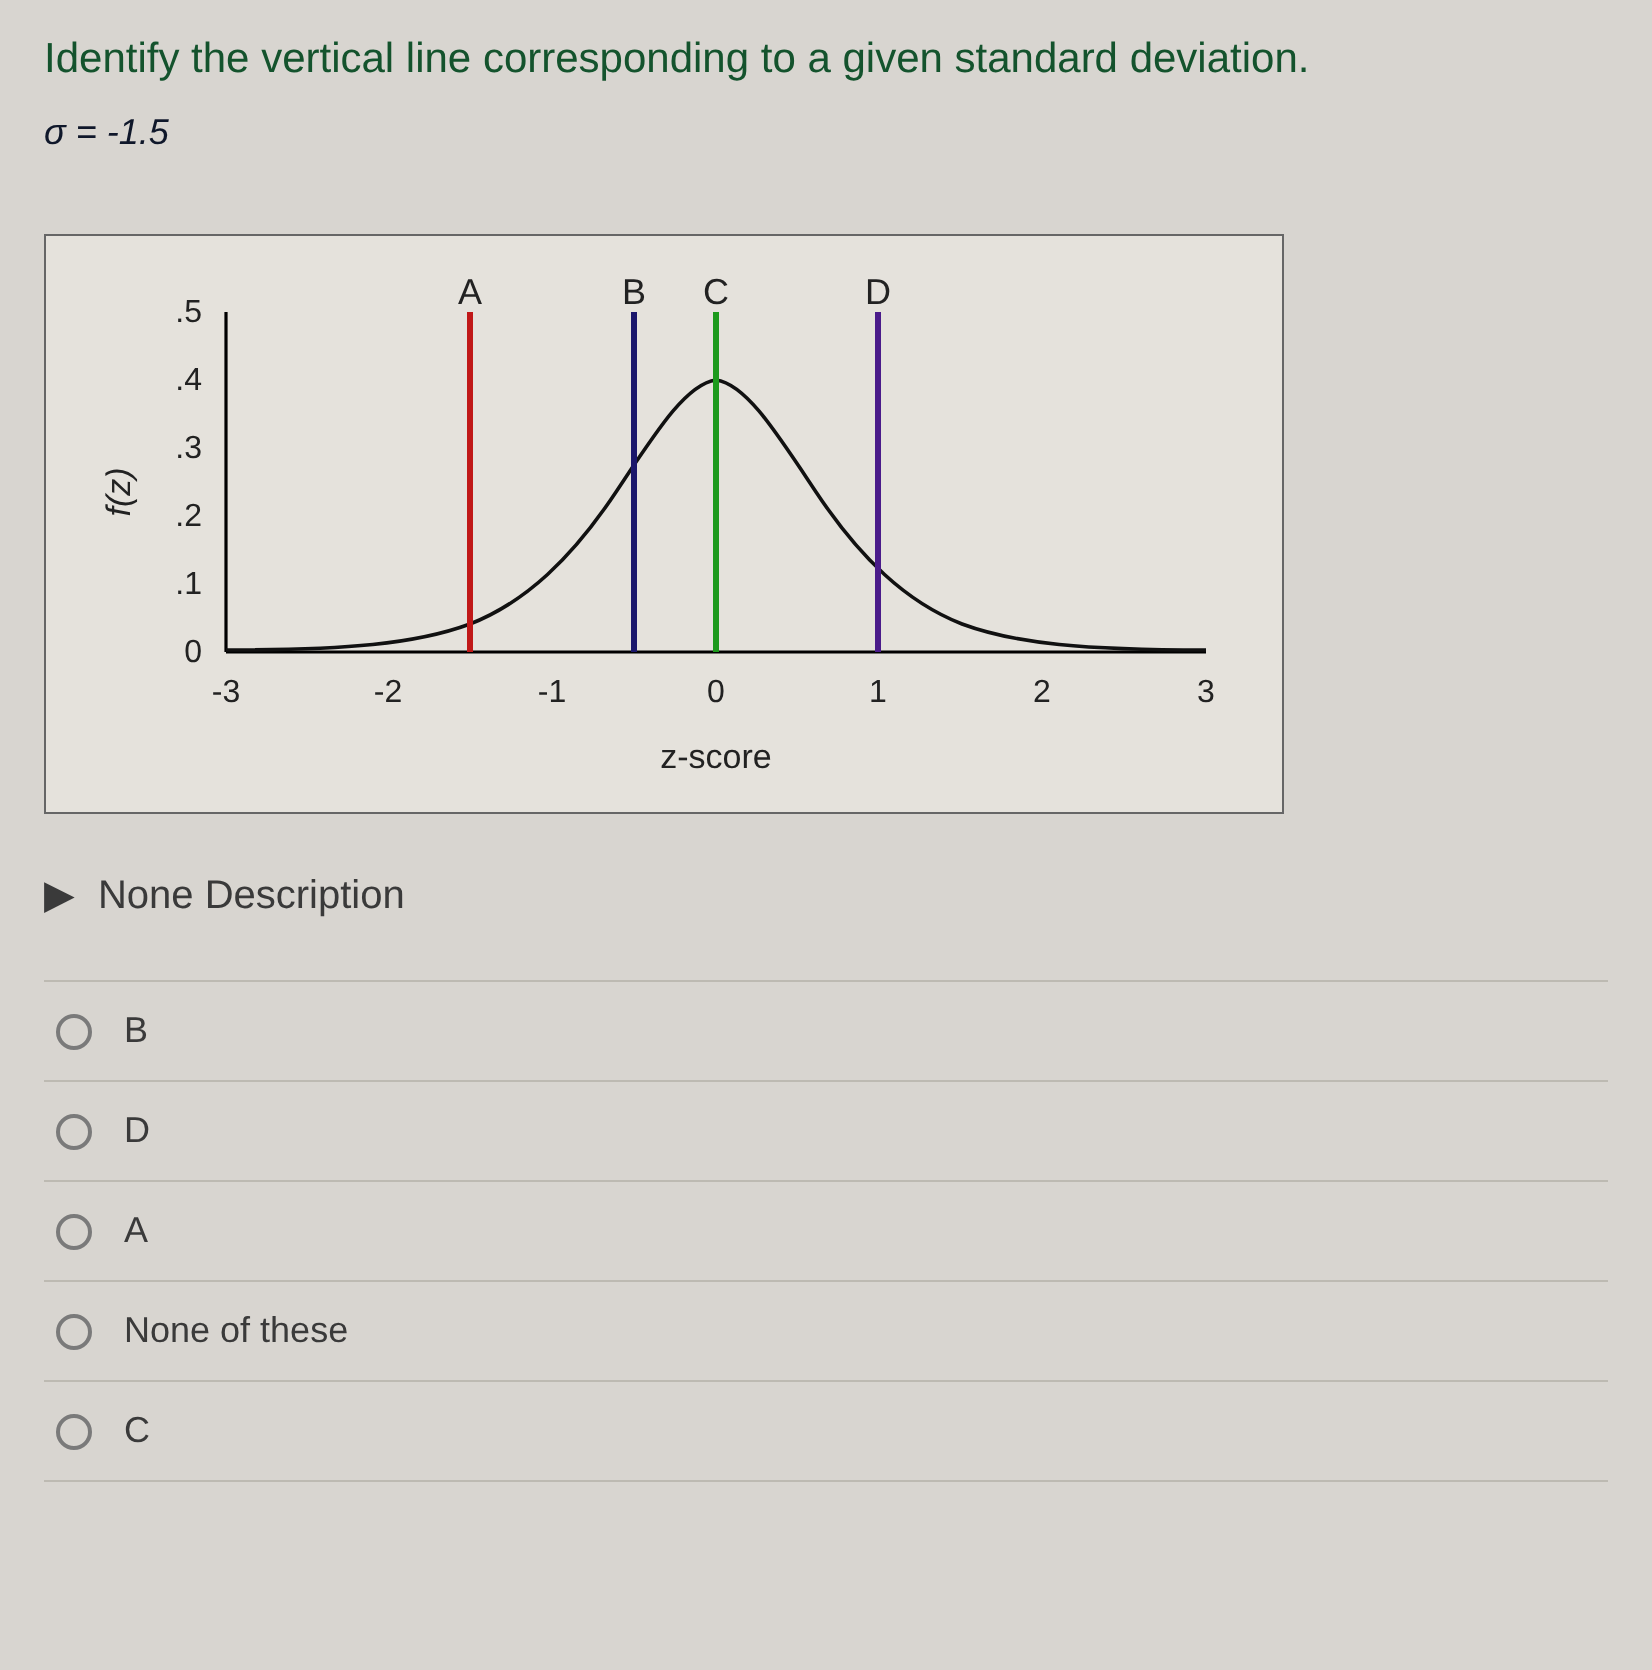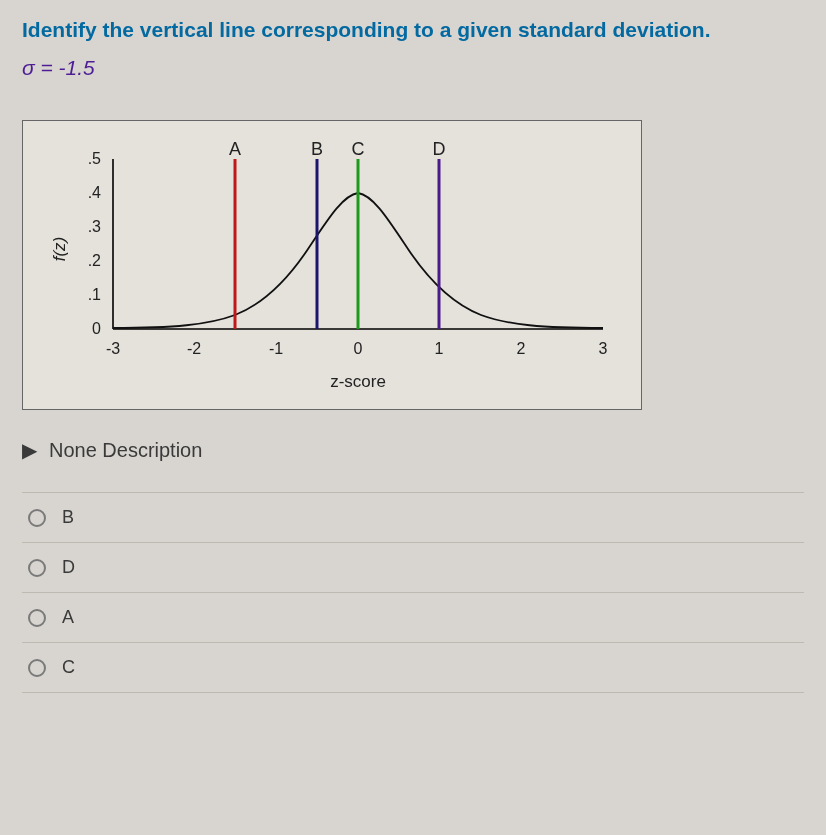--- a/index.html
+++ b/index.html
@@ -6,28 +6,28 @@
     body {
       font-family: Arial, Helvetica, sans-serif;
       background: #d8d5d0;
       width: 826px;
       height: 835px;
       padding: 18px 22px;
       color: #3a3a3a;
     }
     .question-text {
       font-size: 21px;
-      font-weight: 700;
-      color: #0369a1;
+      font-weight: 400;
+      color: #14532d;
       margin-bottom: 14px;
     }
     .sigma-line {
-      font-size: 21px;
+      font-size: 18px;
       font-style: italic;
-      color: #4c1d95;
+      color: #0f172a;
       margin-bottom: 28px;
     }
     .chart-box {
       border: 1px solid #666;
       background: #e5e2dc;
       width: 620px;
       height: 290px;
       margin: 40px 0 4px 0;
       position: relative;
       padding: 18px 20px 10px 20px;
@@ -130,15 +130,19 @@
   <div class="option">
     <span class="radio"></span>
     <span>D</span>
   </div>
   <div class="option">
     <span class="radio"></span>
     <span>A</span>
   </div>
   <div class="option">
     <span class="radio"></span>
+    <span>None of these</span>
+  </div>
+  <div class="option">
+    <span class="radio"></span>
     <span>C</span>
   </div>
 </div>
 
 </body></html>

